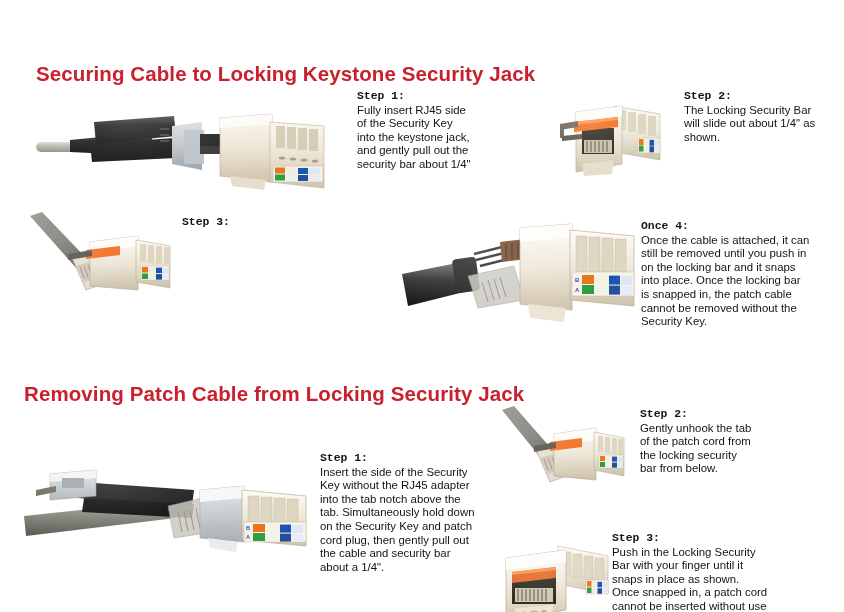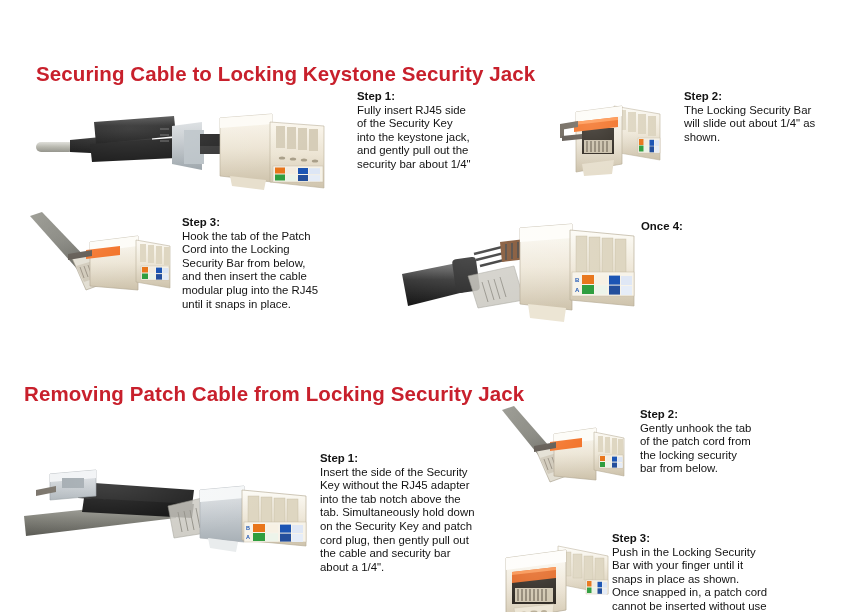--- a/index.html
+++ b/index.html
@@ -23,21 +23,21 @@
   }
   #heading-1{left:36px;top:14px;}
   #heading-2{left:24px;top:334px;}
 
   .step{
     position:absolute;
     font-size:11.4px;
     line-height:13.6px;
     color:#131313;
   }
-  .step .step-label{font-weight:bold;display:block;}
+  .step .step-label{font-weight:bold;display:block;font-family:Liberation Mono, monospace;}
   .step .step-body{display:block;white-space:pre-line;}
 
   #step1-1{left:357px;top:42px;width:136px;}
   #step1-2{left:684px;top:42px;width:160px;}
   #step1-3{left:182px;top:168px;width:150px;}
   #step1-4{left:641px;top:172px;width:176px;}
 
   #step2-1{left:320px;top:404px;width:160px;}
   #step2-2{left:640px;top:360px;width:150px;}
   #step2-3{left:612px;top:484px;width:176px;}
@@ -268,26 +268,20 @@
         <rect x="114" y="63.5" width="6" height="5.5" fill="#2F9E3F"></rect>
         <rect x="121" y="63.8" width="6" height="5.5" fill="#eaf3e8"></rect>
         <rect x="128" y="64.1" width="6" height="5.5" fill="#244f9c"></rect>
         <rect x="134.5" y="64.5" width="6" height="5.5" fill="#e5ecf7"></rect>
       </g>
     </svg>
   </div>
 
   <div class="step" id="step1-3">
     <span class="step-label">Step 3:</span>
-    <span class="step-body">Hook the tab of the Patch
-Cord into the Locking
-Security Bar from below,
-and then insert the cable
-modular plug into the RJ45
-until it snaps in place.</span>
   </div>
 
   <div class="photo" id="photo-4">
     <svg width="236" height="122" viewBox="0 0 236 122">
       <defs>
         <linearGradient id="beige4" x1="0" y1="0" x2="0" y2="1">
           <stop offset="0" stop-color="#fdfcf7"></stop>
             <stop offset="0.5" stop-color="#efe8d9"></stop>
           <stop offset="1" stop-color="#cec3ac"></stop>
         </linearGradient>
@@ -346,20 +340,27 @@
         <rect x="207" y="71.6" width="11" height="9" fill="#244f9c"></rect>
         <rect x="219" y="72" width="11" height="9" fill="#e6edf8"></rect>
       </g>
 
       <path d="M126 90 L164 94 L162 108 L128 104 Z" fill="#ece5d4"></path>
     </svg>
   </div>
 
   <div class="step" id="step1-4">
     <span class="step-label">Once 4:</span>
+    <span class="step-body">Once the cable is attached, it can
+still be removed until you push in
+on the locking bar and it snaps
+into place. Once the locking bar
+is snapped in, the patch cable
+cannot be removed without the
+Security Key.</span>
   </div>
 
   <div class="heading" id="heading-2">Removing Patch Cable from Locking Security Jack</div>
 
   <div class="photo" id="photo-6">
     <svg width="126" height="88" viewBox="0 0 126 88">
       <defs>
         <linearGradient id="beige6" x1="0" y1="0" x2="0" y2="1">
           <stop offset="0" stop-color="#fcfaf4"></stop>
             <stop offset="0.5" stop-color="#ece5d5"></stop>

